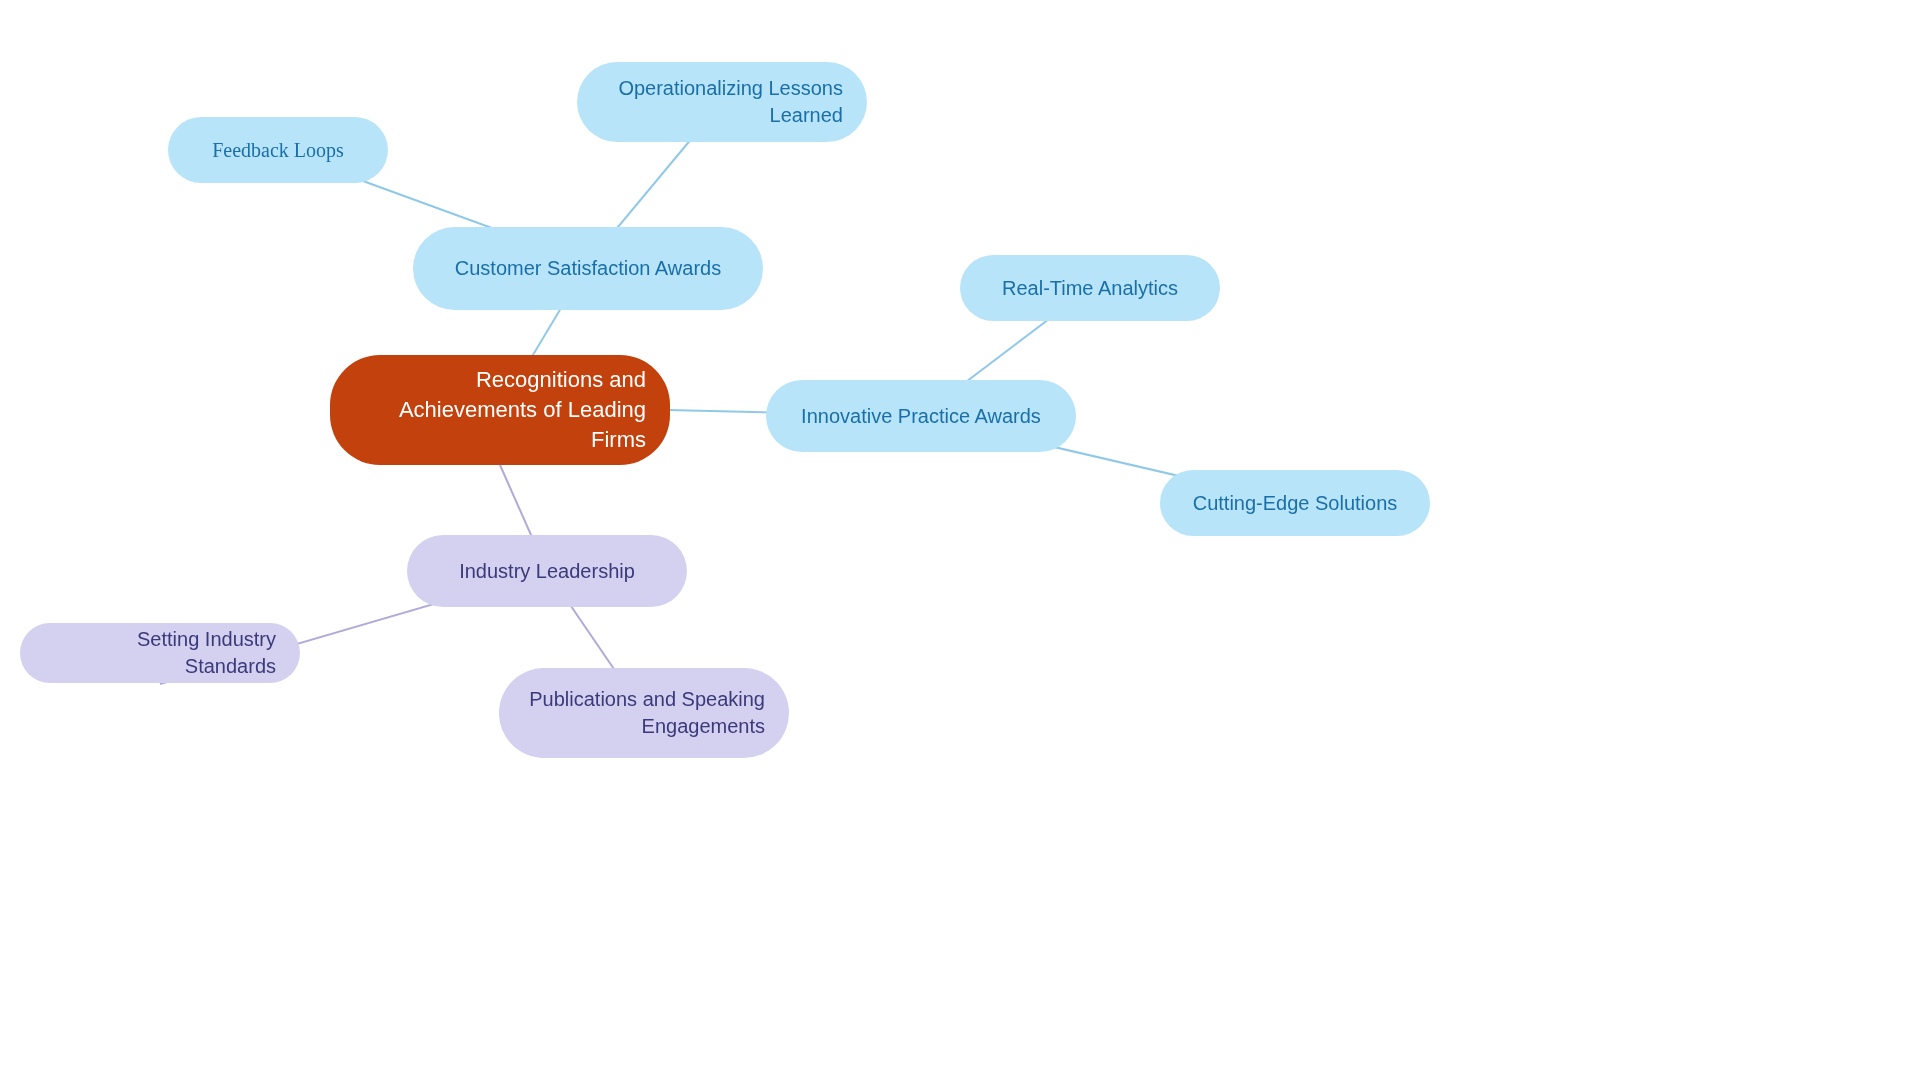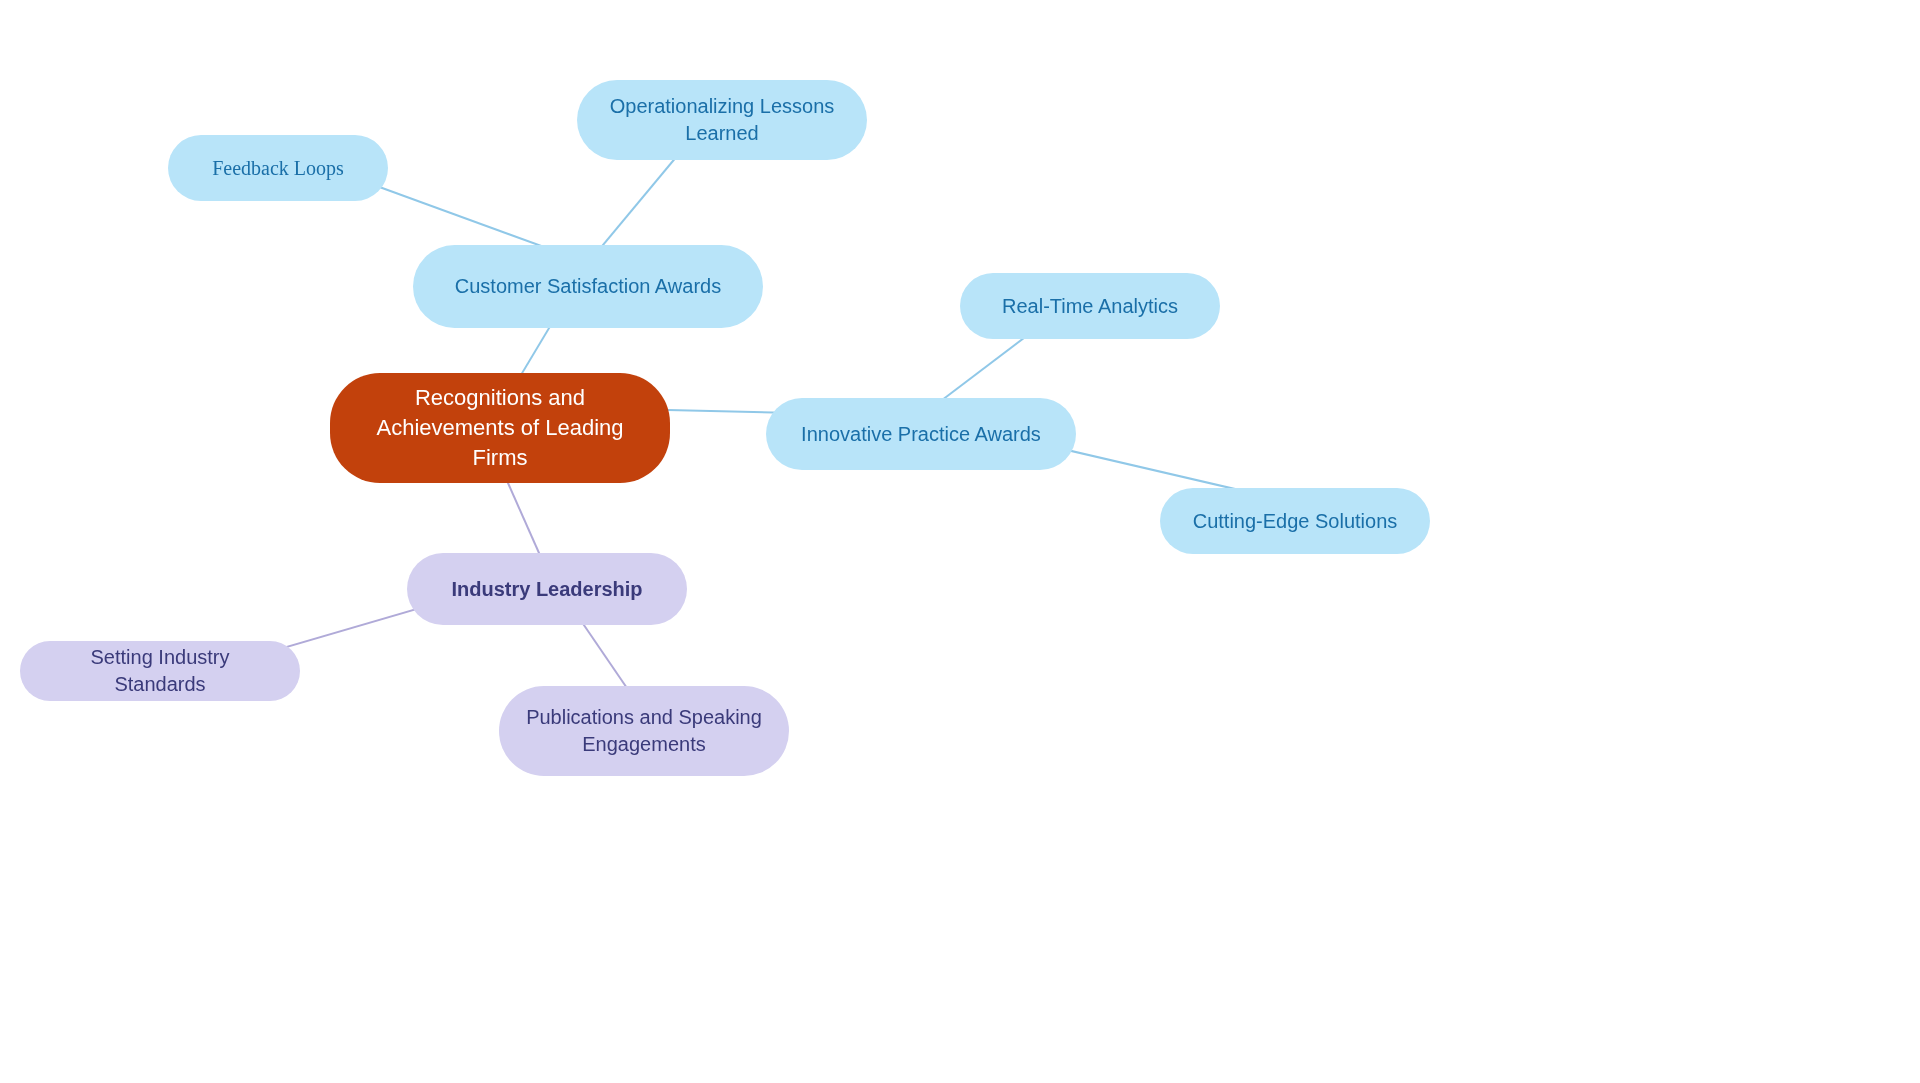--- a/index.html
+++ b/index.html
@@ -20,25 +20,24 @@
       pointer-events: none;
       z-index: 0;
     }
 
     .node {
       position: absolute;
       border-radius: 50px;
       display: flex;
       align-items: center;
       justify-content: center;
-      text-align: center;
+      text-align: right;
       z-index: 1;
       padding: 14px 24px;
       line-height: 1.35;
-      margin-top: 18px;
     }
 
     .node-center {
       background: #c2410c;
       color: #ffffff;
       font-size: 22px;
       font-weight: 500;
       width: 340px;
       height: 110px;
       left: 330px;
@@ -108,21 +107,20 @@
       left: 1160px;
       top: 470px;
     }
 
     
     #node-industry {
       width: 280px;
       height: 72px;
       left: 407px;
       top: 535px;
-      font-weight: bold;
     }
 
     
     #node-setting {
       width: 280px;
       height: 60px;
       left: 20px;
       top: 623px;
     }
 

